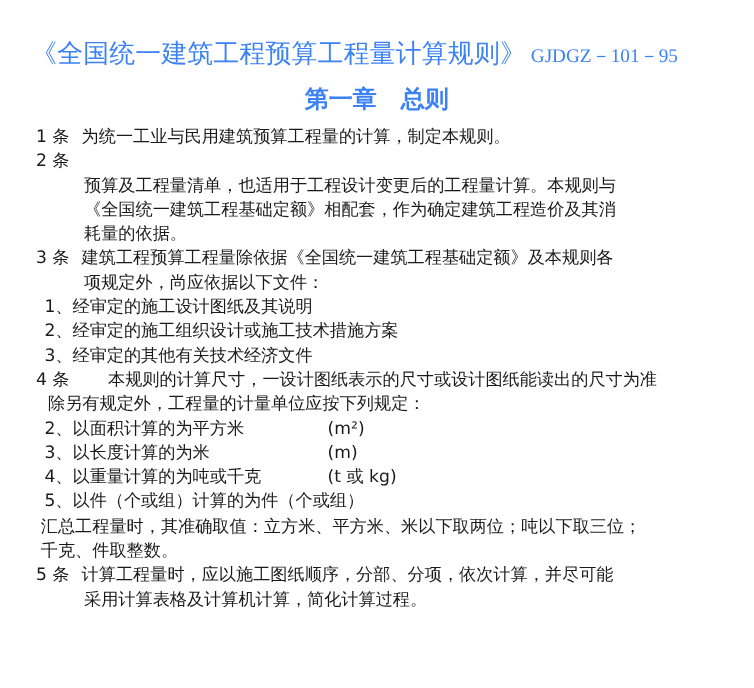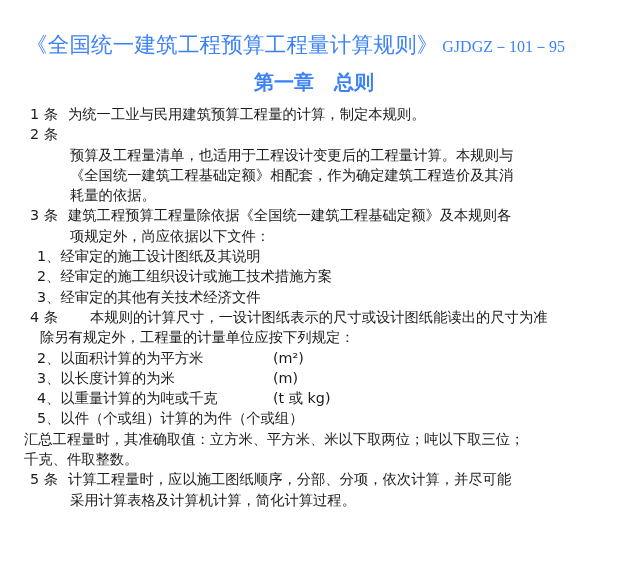--- a/index.html
+++ b/index.html
@@ -79,21 +79,21 @@
     .sub {
       position: absolute;
       left: 37px;
     }
     .unit {
       position: absolute;
       left: 273px;
     }
     .plain {
       position: absolute;
-      left: 24px;
+      left: 34px;
     }
   </style>
 </head>
 <body>
 
 <div class="doc-title">
   <span>《全国统一建筑工程预算工程量计算规则》</span><span class="code">GJDGZ－101－95</span>
 </div>
 
 <div class="chapter">第一章　总则</div>

